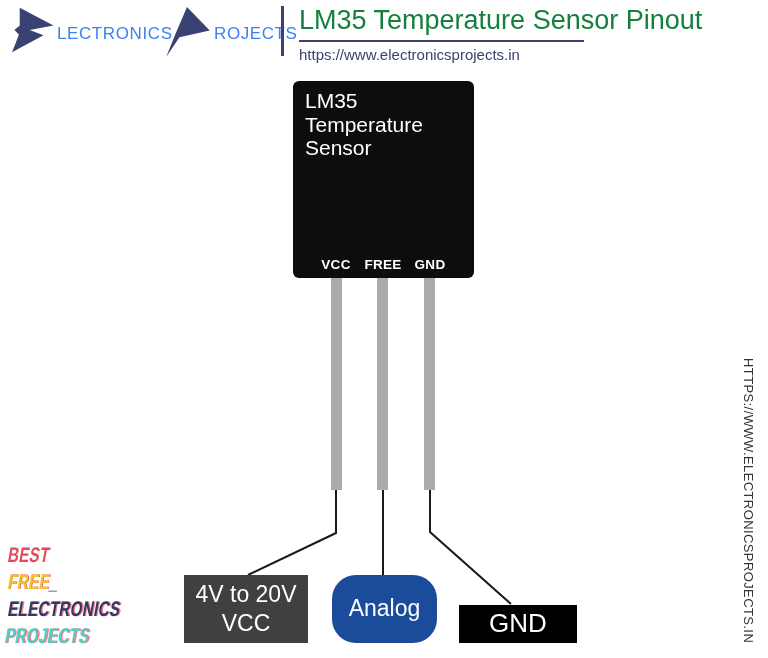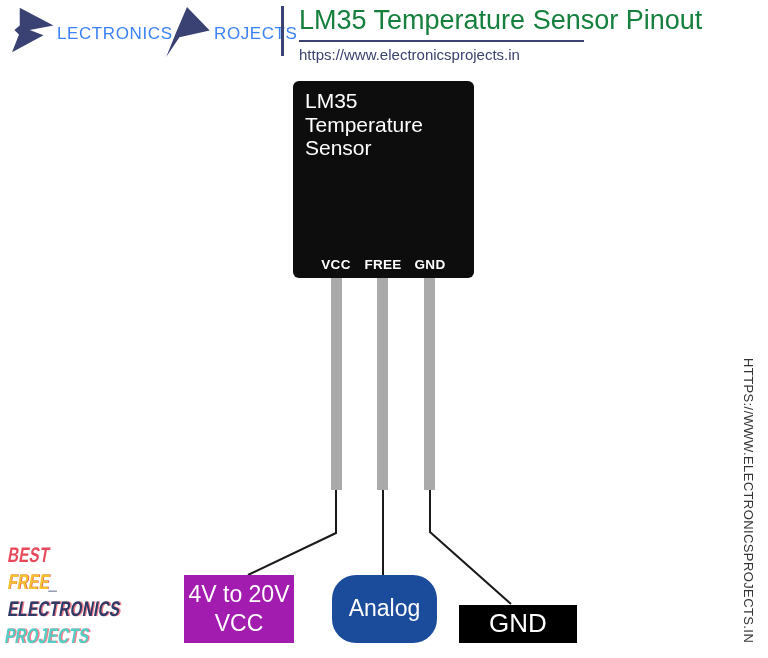--- a/index.html
+++ b/index.html
@@ -99,21 +99,21 @@
     top: 575px; height: 68px;
     color: #ffffff;
     display: flex;
     flex-direction: column;
     align-items: center;
     justify-content: center;
     font-size: 23px;
     line-height: 1.28;
     text-align: center;
   }
-  .callout-vcc  { left: 184px; width: 110px; background: #a21caf; }
+  .callout-vcc  { left: 184px; width: 124px; background: #404040; }
   .callout-vout { left: 332px; width: 105px; background: #1b4b9b; border-radius: 24px; }
   .callout-gnd  {
     left: 459px; top: 605px;
     width: 118px; height: 38px;
     background: #000000;
     font-size: 26px;
   }
 
   
   .side-watermark {

